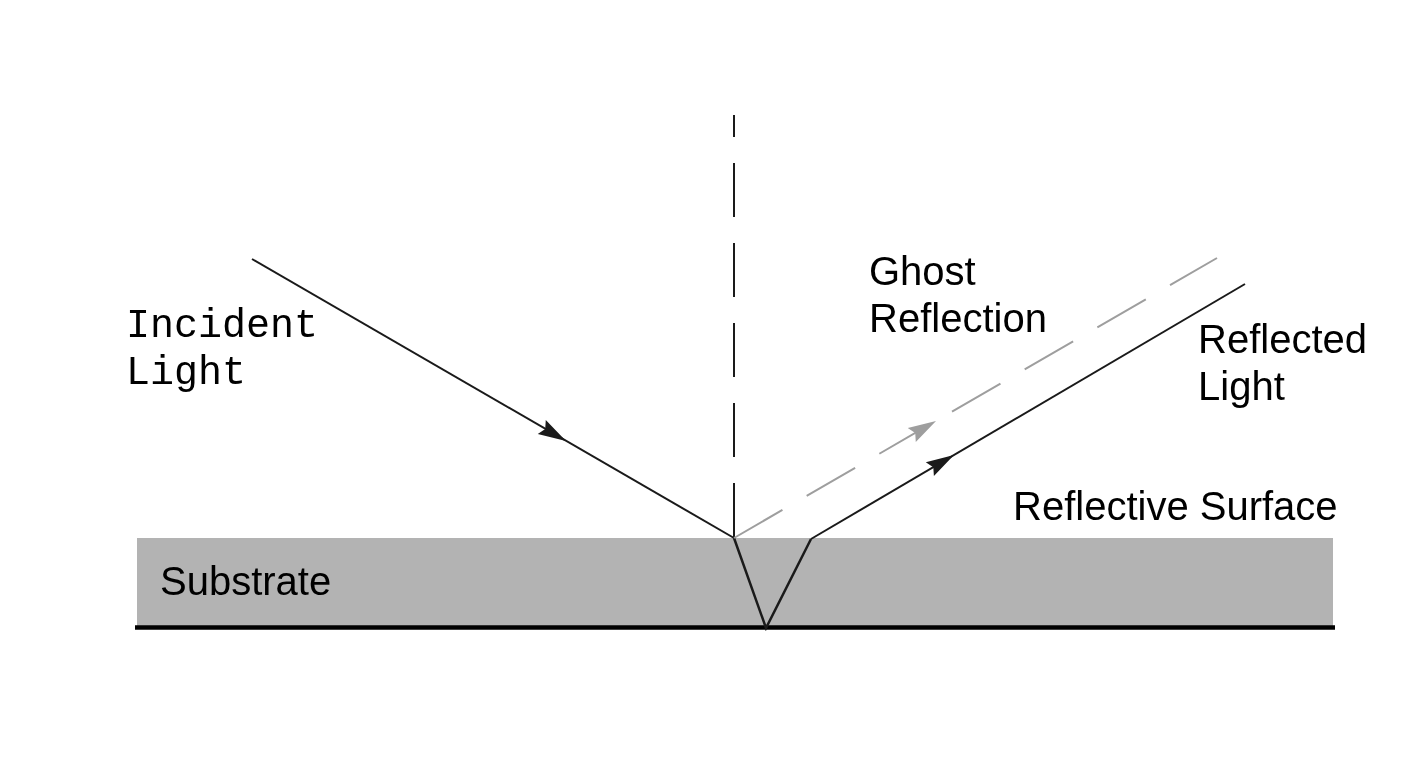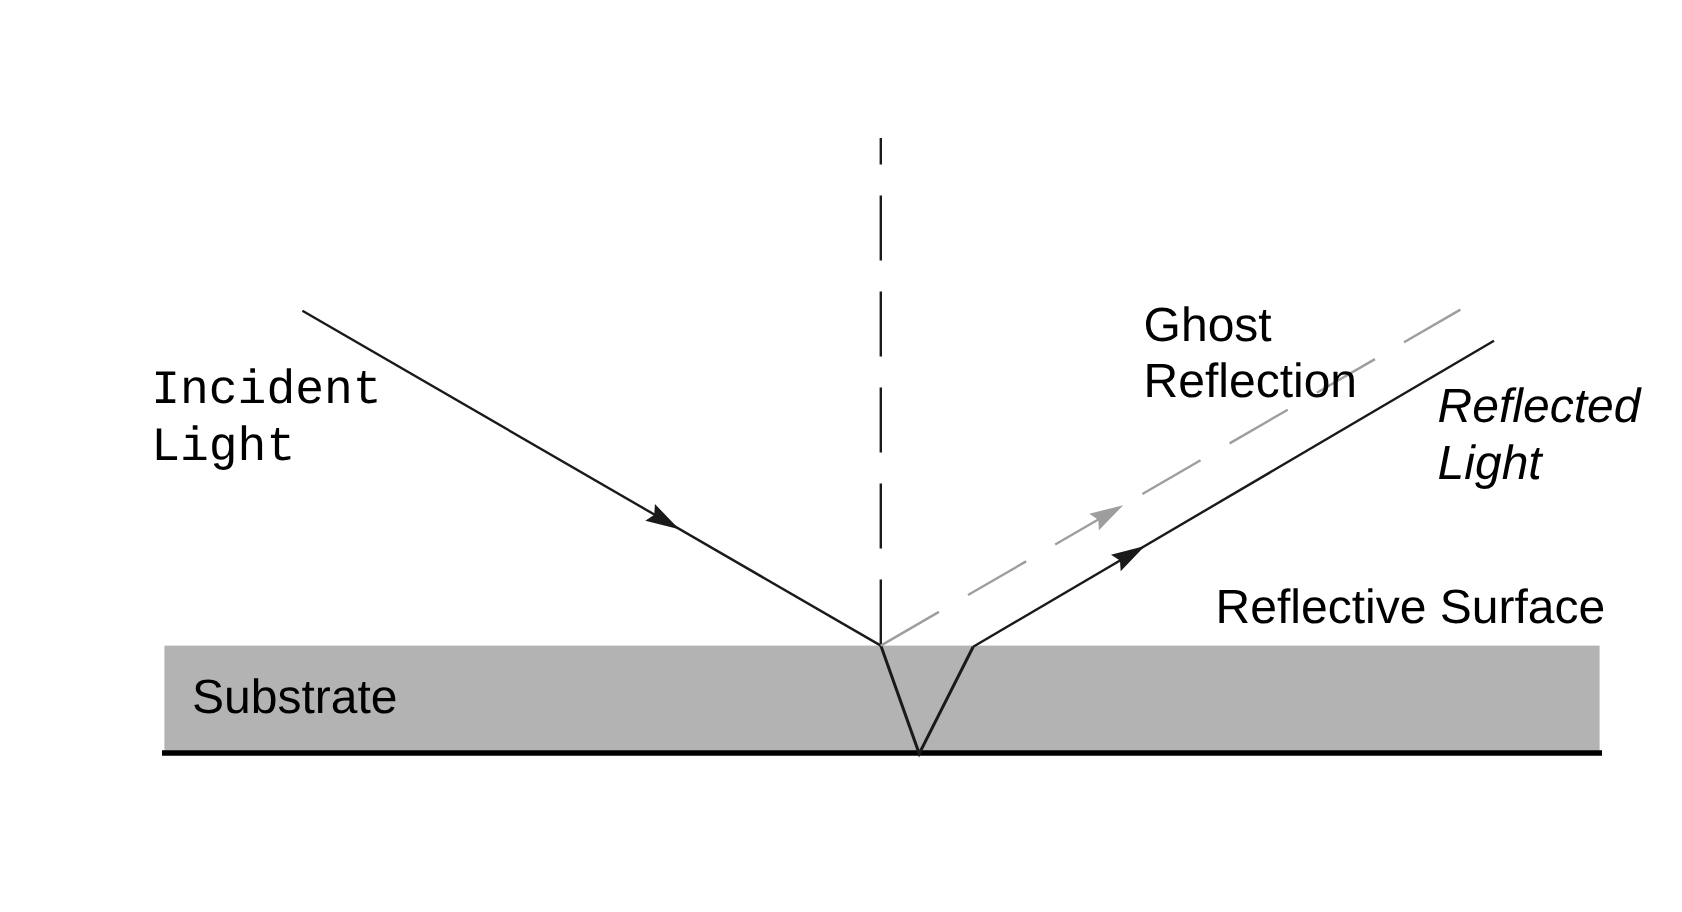--- a/index.html
+++ b/index.html
@@ -53,23 +53,23 @@
     <path d="M0 0 L-28 8 L-24 0 L-28 -8 Z" transform="translate(936 421) rotate(-30.1)" fill="#9e9e9e" stroke="none"></path>
 
     <line x1="811" y1="539" x2="1245" y2="284" stroke="#1a1a1a" stroke-width="2"></line>
 
     <path d="M0 0 L-28 8 L-24 0 L-28 -8 Z" transform="translate(954 455) rotate(-30.43)" fill="#1a1a1a" stroke="none"></path>
   </svg>
 
   <div class="diagram-label" style="left:126px; top:303px;font-family:Liberation Mono, monospace;">Incident
 Light</div>
 
-  <div class="diagram-label" style="left:953px; top:248px;">Ghost
+  <div class="diagram-label" style="left:869px; top:248px;">Ghost
 Reflection</div>
 
-  <div class="diagram-label" style="left:1198px; top:316px;font-style:italic;">Reflected
+  <div class="diagram-label" style="left:1198px; top:316px;">Reflected
 Light</div>
 
   <div class="diagram-label" style="left:1013px; top:483px;">Reflective Surface</div>
 
   <div class="diagram-label" style="left:160px; top:558px;">Substrate</div>
 
 </div>
 
 </body></html>

